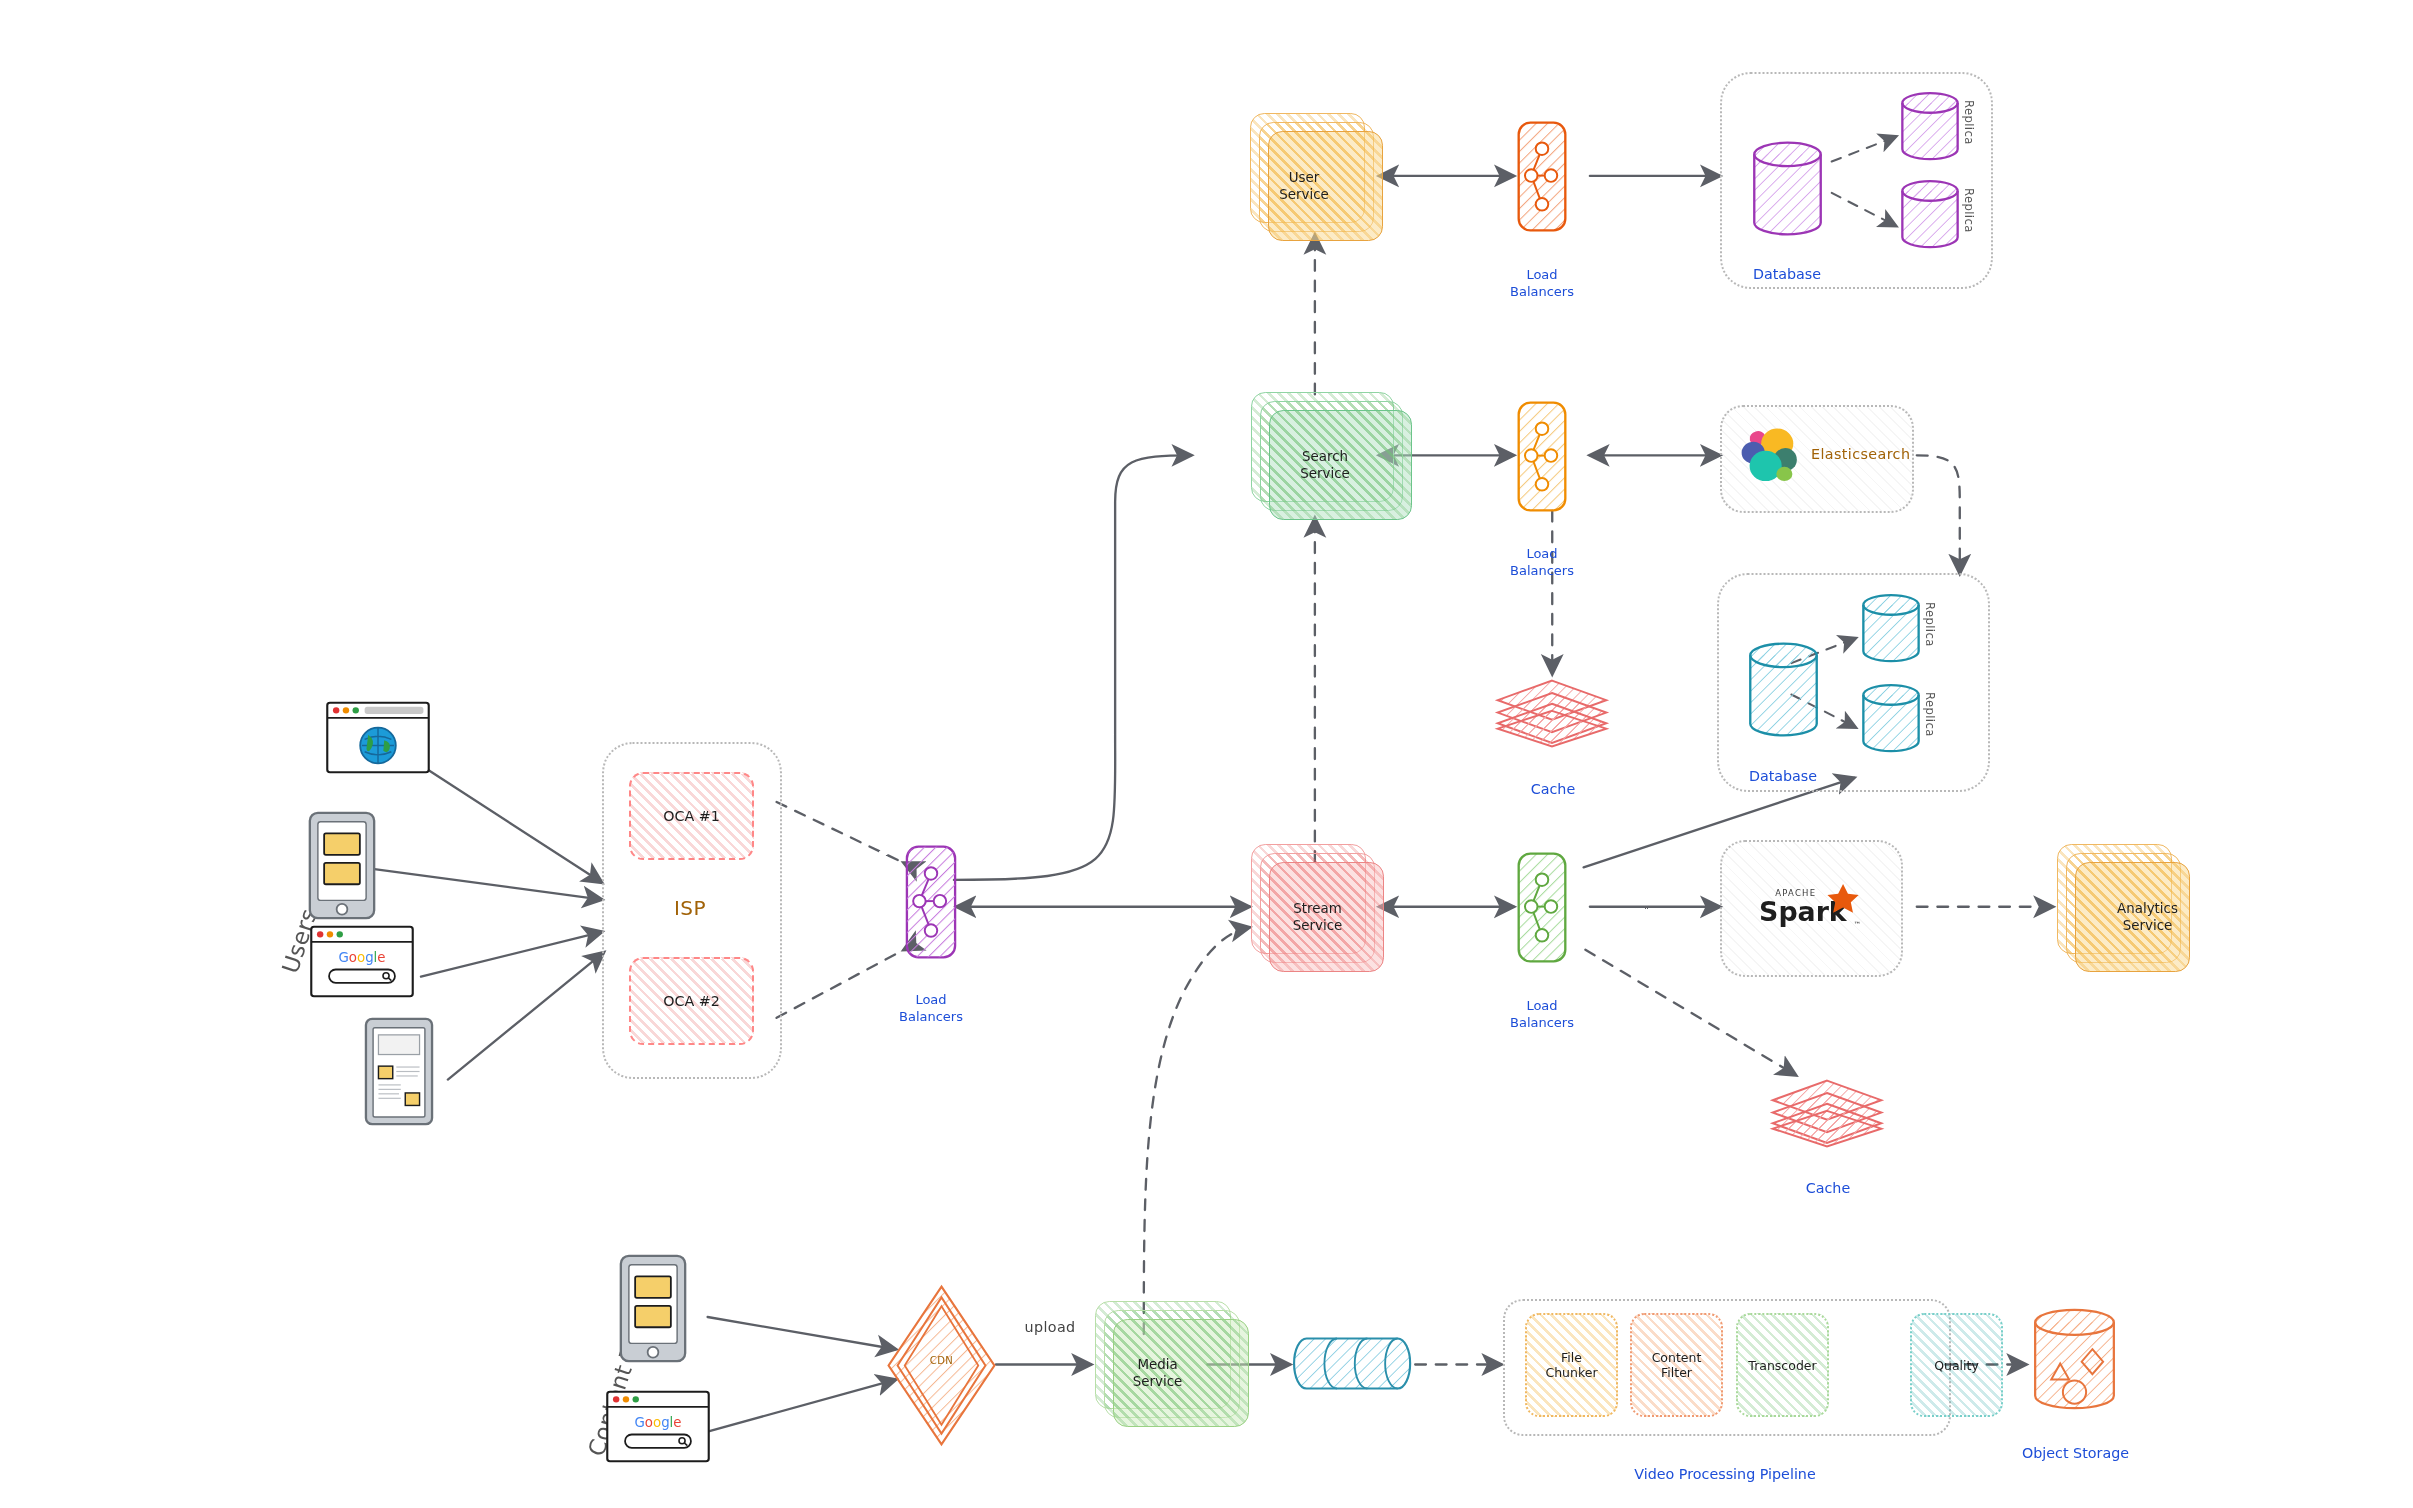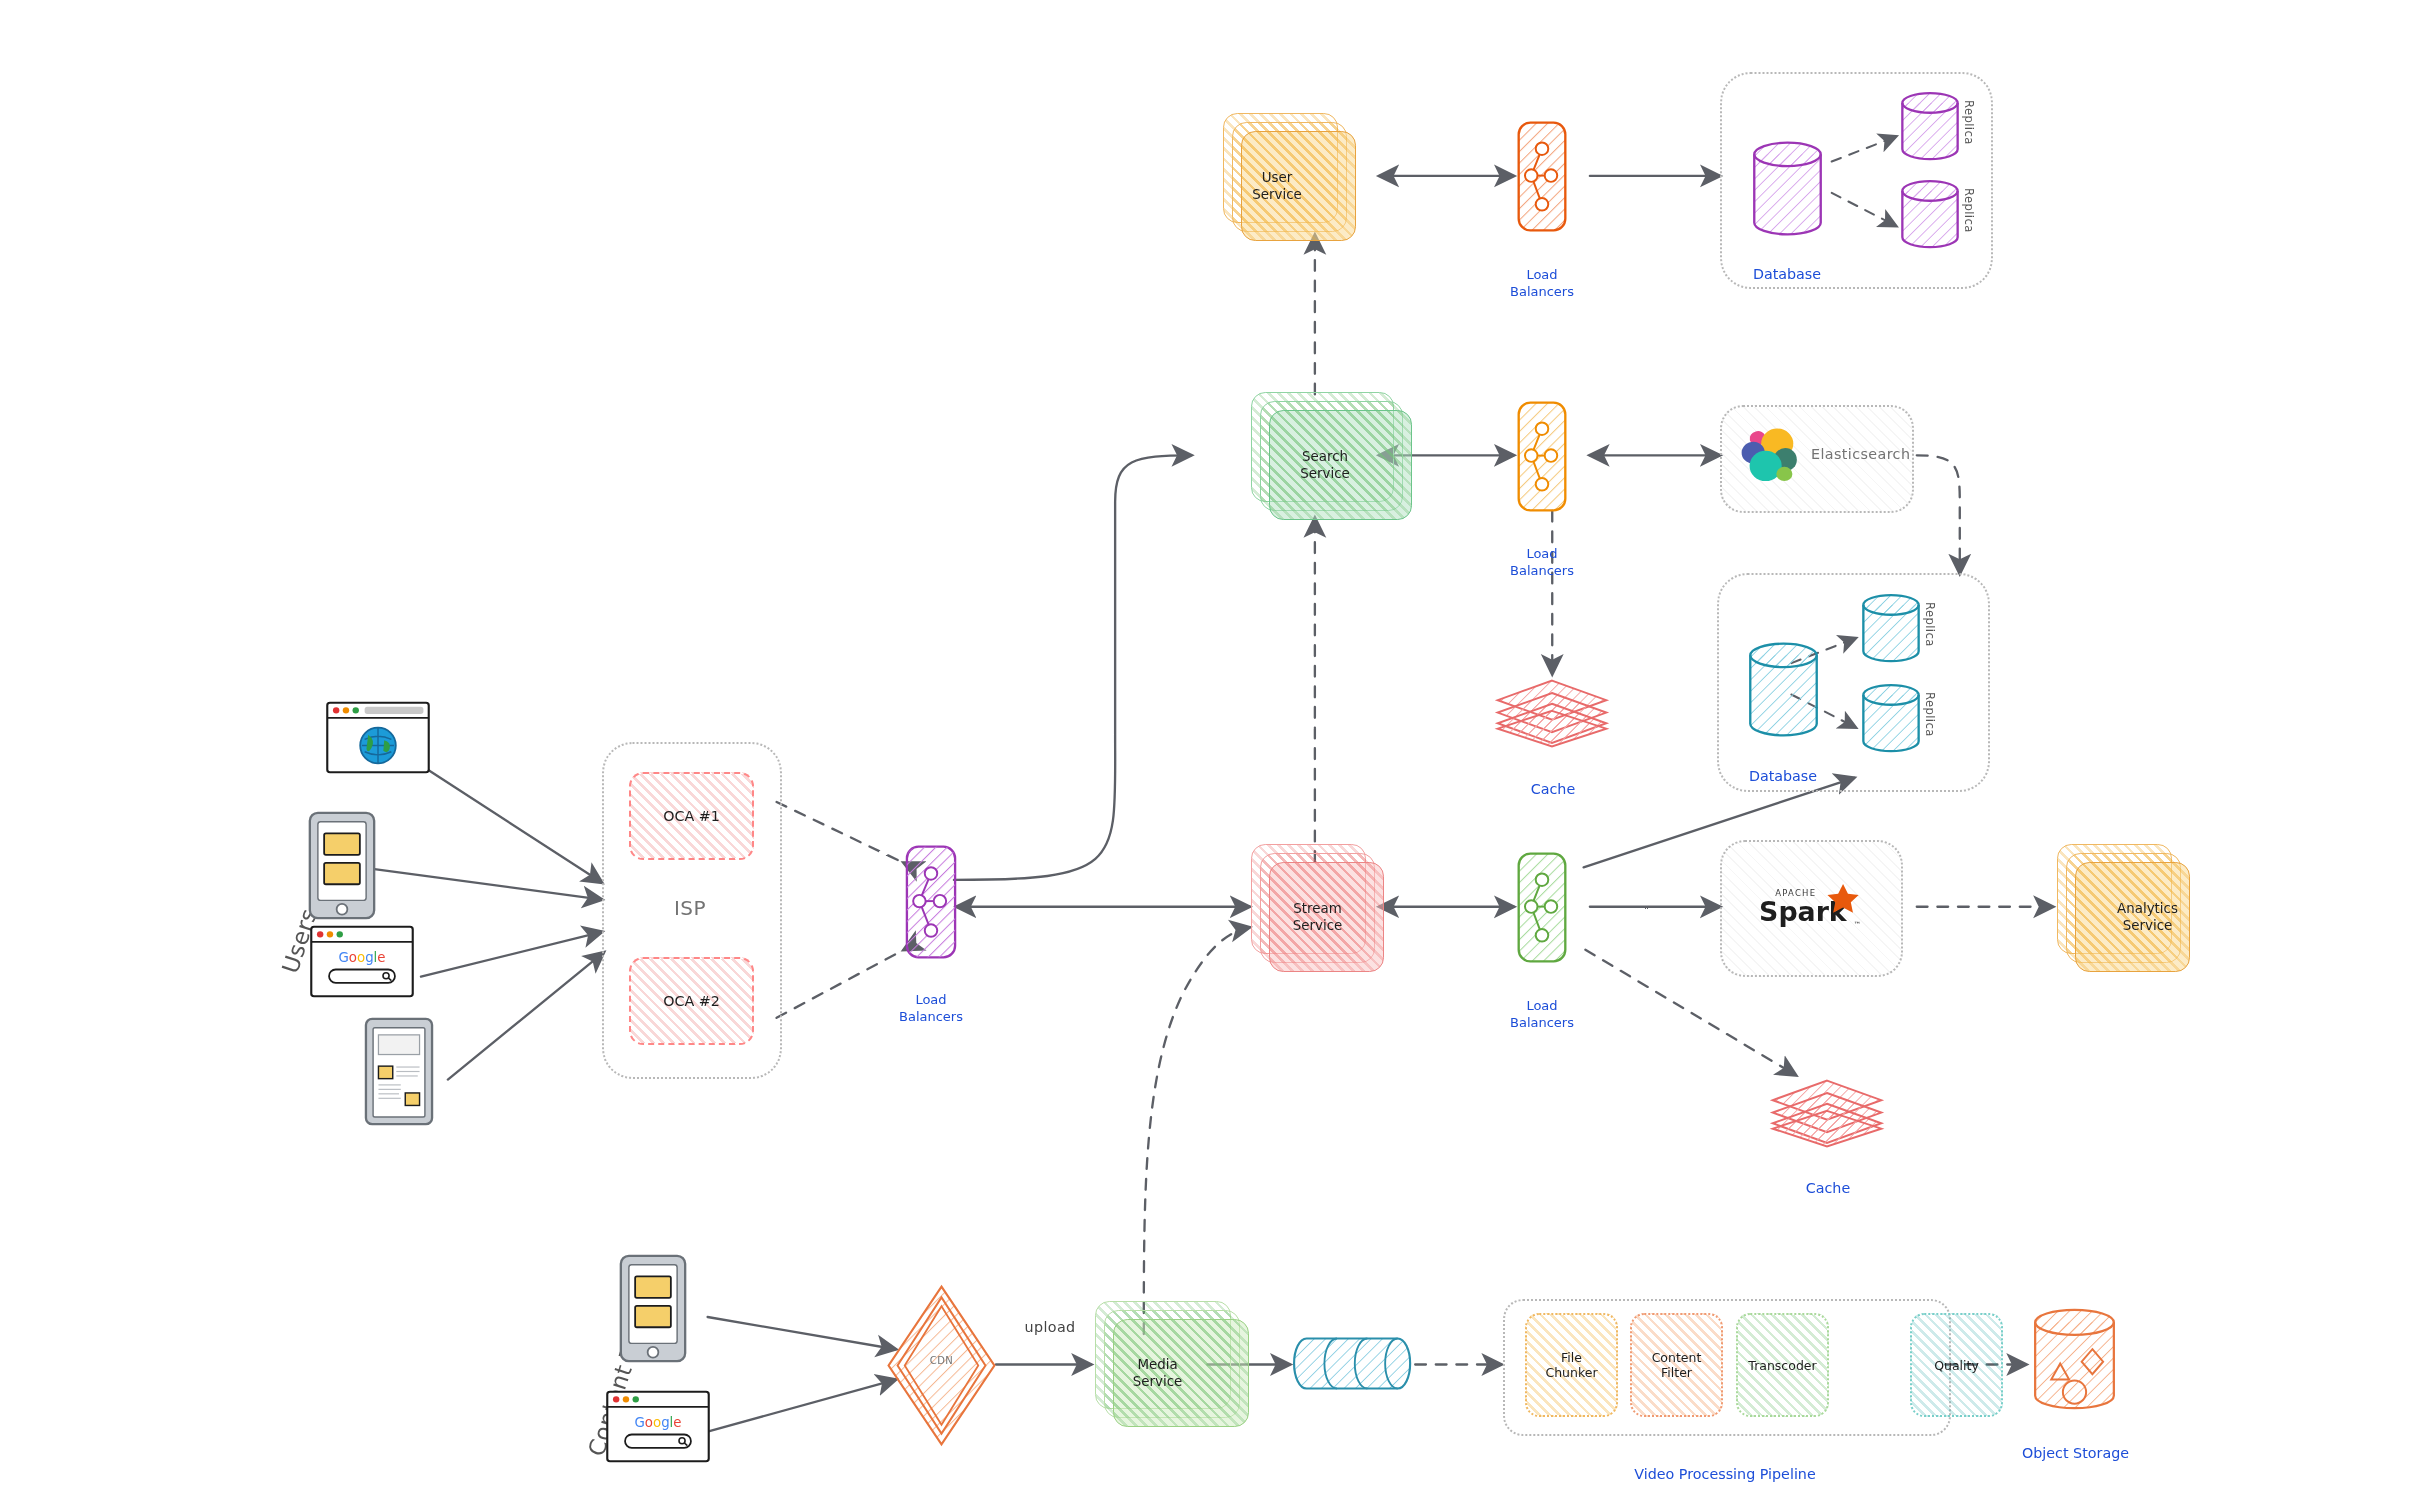--- a/index.html
+++ b/index.html
@@ -1,20 +1,20 @@
 <!DOCTYPE html>
 <html style="font-size:14.3px"><head>
 <meta charset="utf-8">
 <title>System Architecture Diagram</title>
 <style>
   html,body{margin:0;padding:0;background:#ffffff;}
   body{font-family:"DejaVu Sans", sans-serif;}
   #canvas{position:relative;width:2413px;height:1509px;background:#ffffff;overflow:hidden;}
   #wires{position:absolute;left:0;top:0;width:2413px;height:1509px;pointer-events:none;}
-  .lbl{position:absolute;color:#737373;font-family:"DejaVu Sans", sans-serif;letter-spacing:0.4px;white-space:pre-line;line-height:1.22;}
+  .lbl{position:absolute;color:#a16207;font-family:"DejaVu Sans", sans-serif;letter-spacing:0.4px;white-space:pre-line;line-height:1.22;}
   
   .svc{position:absolute;}
   .svc .lyr{position:absolute;border-radius:14.3px;border:1.8px solid;}
   .svc .txt{position:absolute;left:0;right:0;top:50%;transform:translateY(-50%);
             text-align:center;font-size:13.4px;color:#1e1e1e;line-height:1.3;z-index:5;white-space:pre-line;}
   
   .grp{position:absolute;border:2.2px dotted #b8b8b8;border-radius:30.5px;background:transparent;}
   .grp.hatch{background-image:repeating-linear-gradient(45deg,rgba(160,160,160,.10) 0 1.3px,transparent 1.3px 8px);}
   
   .tile{position:absolute;border-radius:14.3px;box-sizing:border-box;}
@@ -195,21 +195,21 @@
         <circle cx="30" cy="33" r="7"></circle>
           <circle cx="17" cy="64" r="7"></circle>
           <circle cx="40" cy="64" r="7"></circle>
           <circle cx="30" cy="97" r="7"></circle>
       </g>
     </svg>
   </div>
   <div class="cap" style="left:877px;top:969px;width:108px;">Load
 Balancers</div>
 
-  <div class="svc" style="left:1223px;top:113px;width:108px;height:127px;">
+  <div class="svc" style="left:1250px;top:113px;width:108px;height:127px;">
     <div class="lyr h-amber" style="left:0;top:0;width:113px;height:108px;border-color:#f0b861;"></div>
     <div class="lyr h-amber" style="left:9px;top:9px;width:113px;height:108px;border-color:#f0b861;"></div>
     <div class="lyr h-amber" style="left:18px;top:18px;width:113px;height:108px;border-color:#e8a33f;background-color:rgba(250,218,152,.55);"></div>
     <div class="txt" style="top:73px;">User
 Service</div>
   </div>
 
   <div style="position:absolute;left:1516px;top:120px;">
     <svg width="52" height="113" viewBox="0 0 58 126" filter="url(#rough)">
       <defs>

